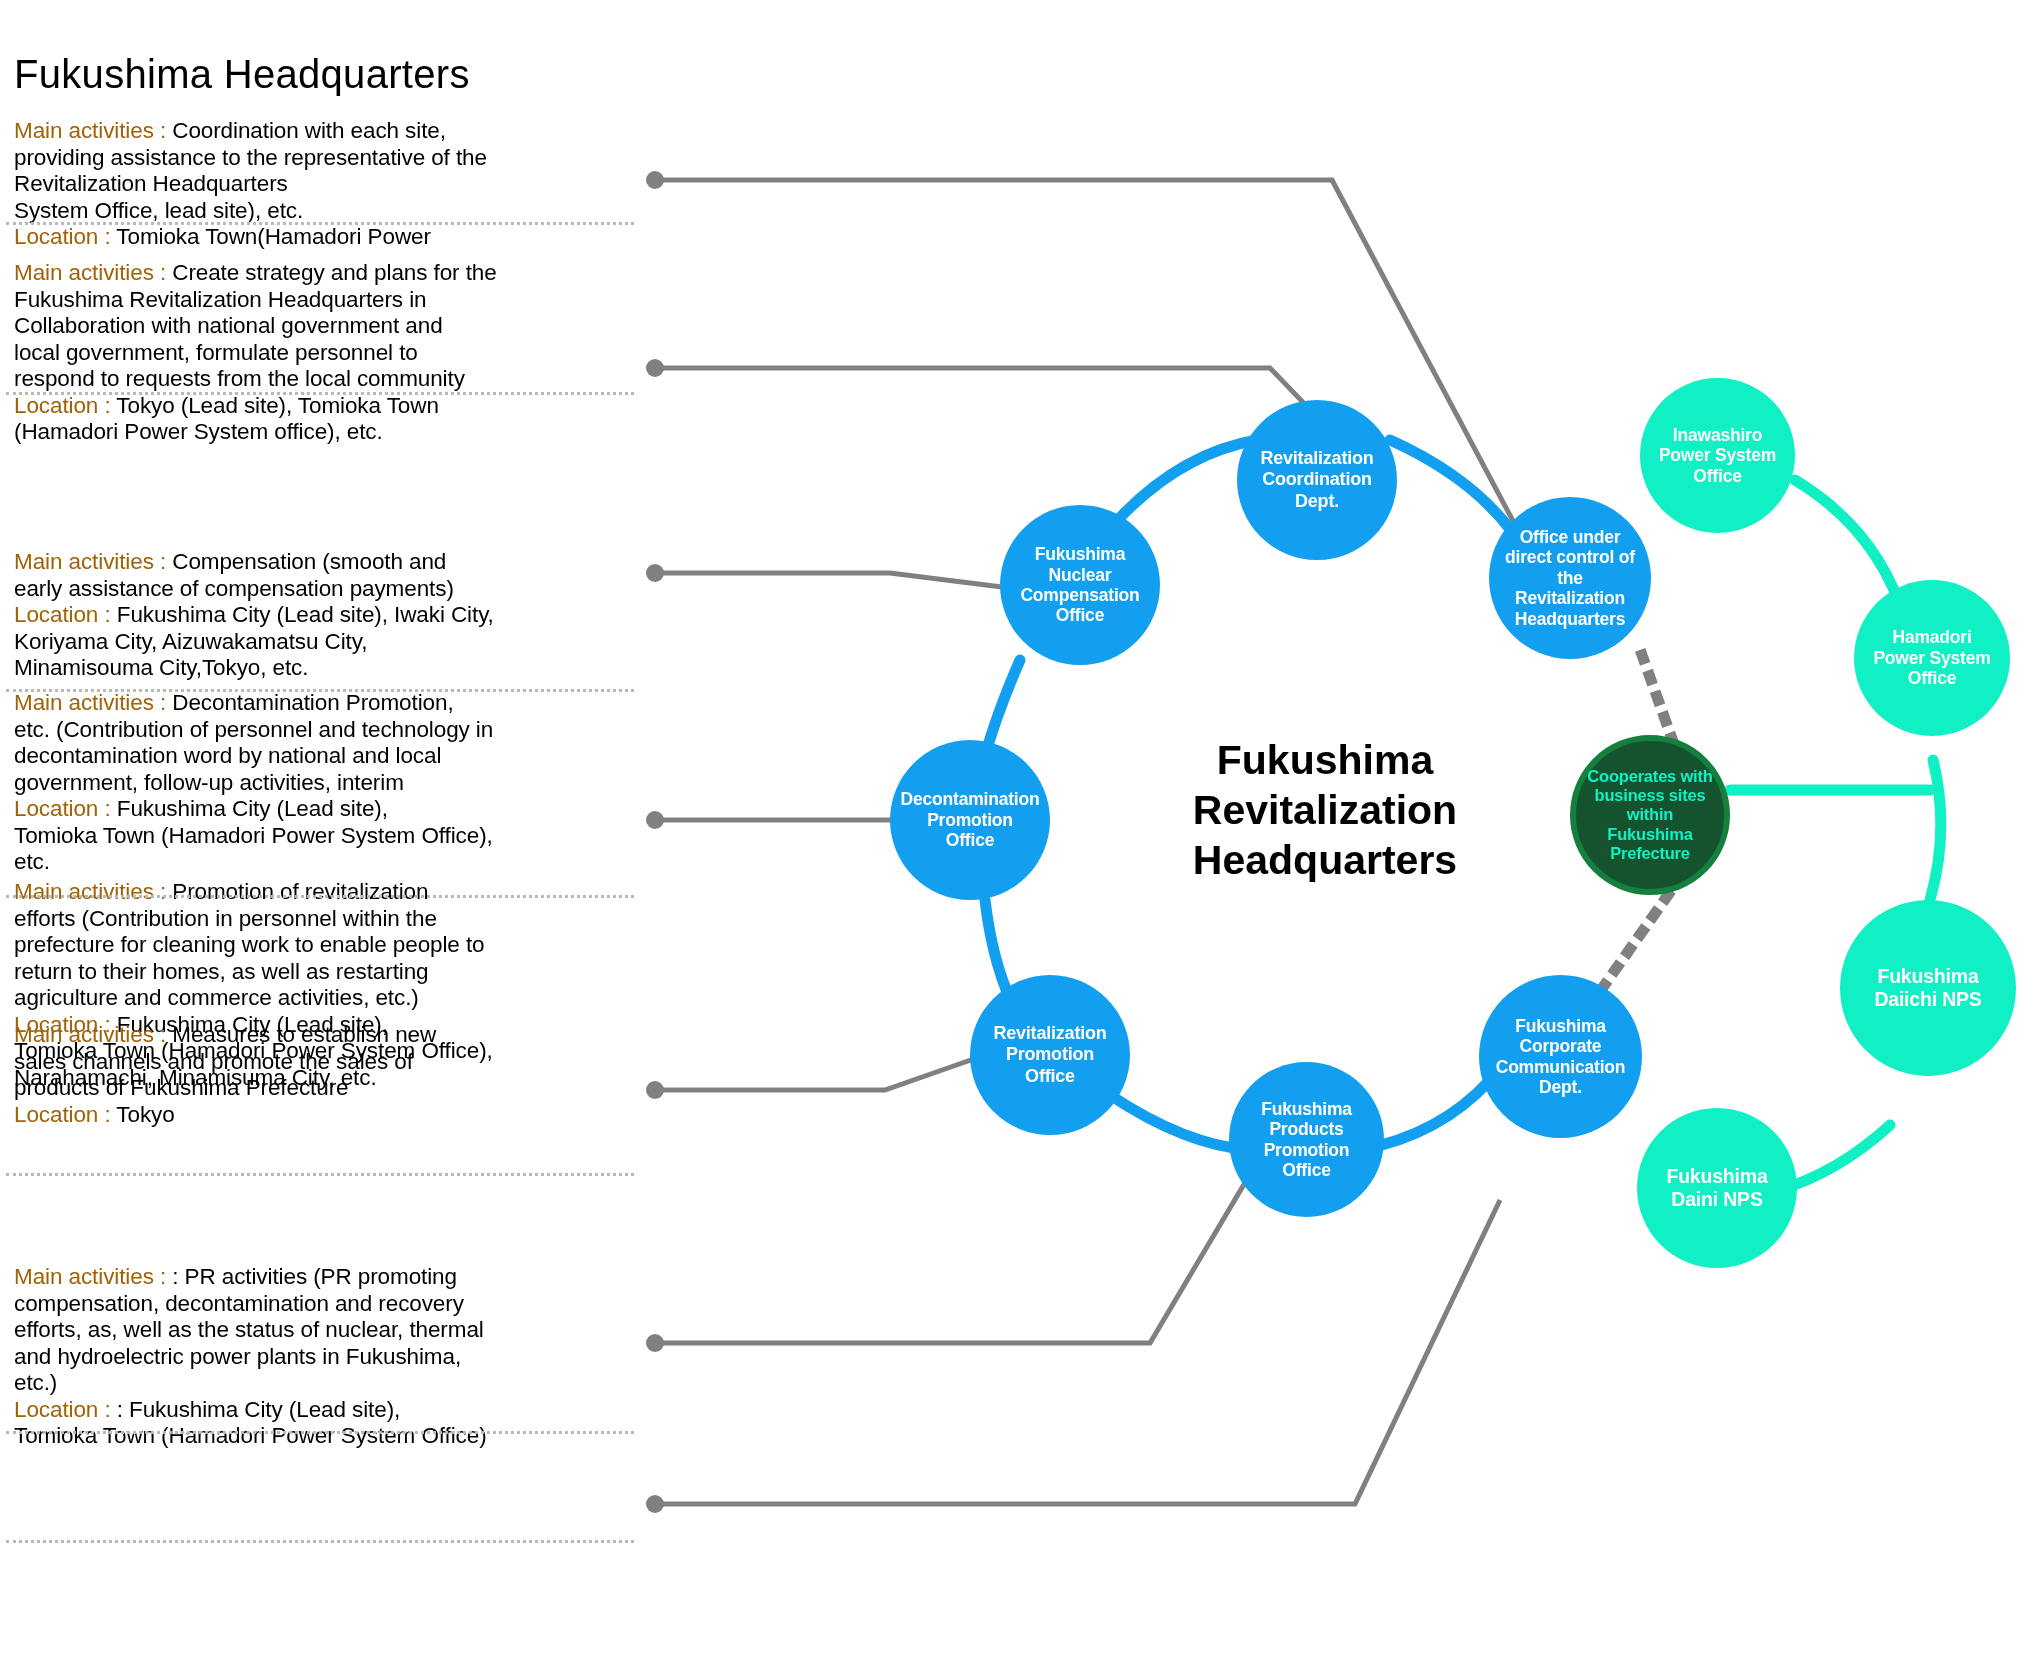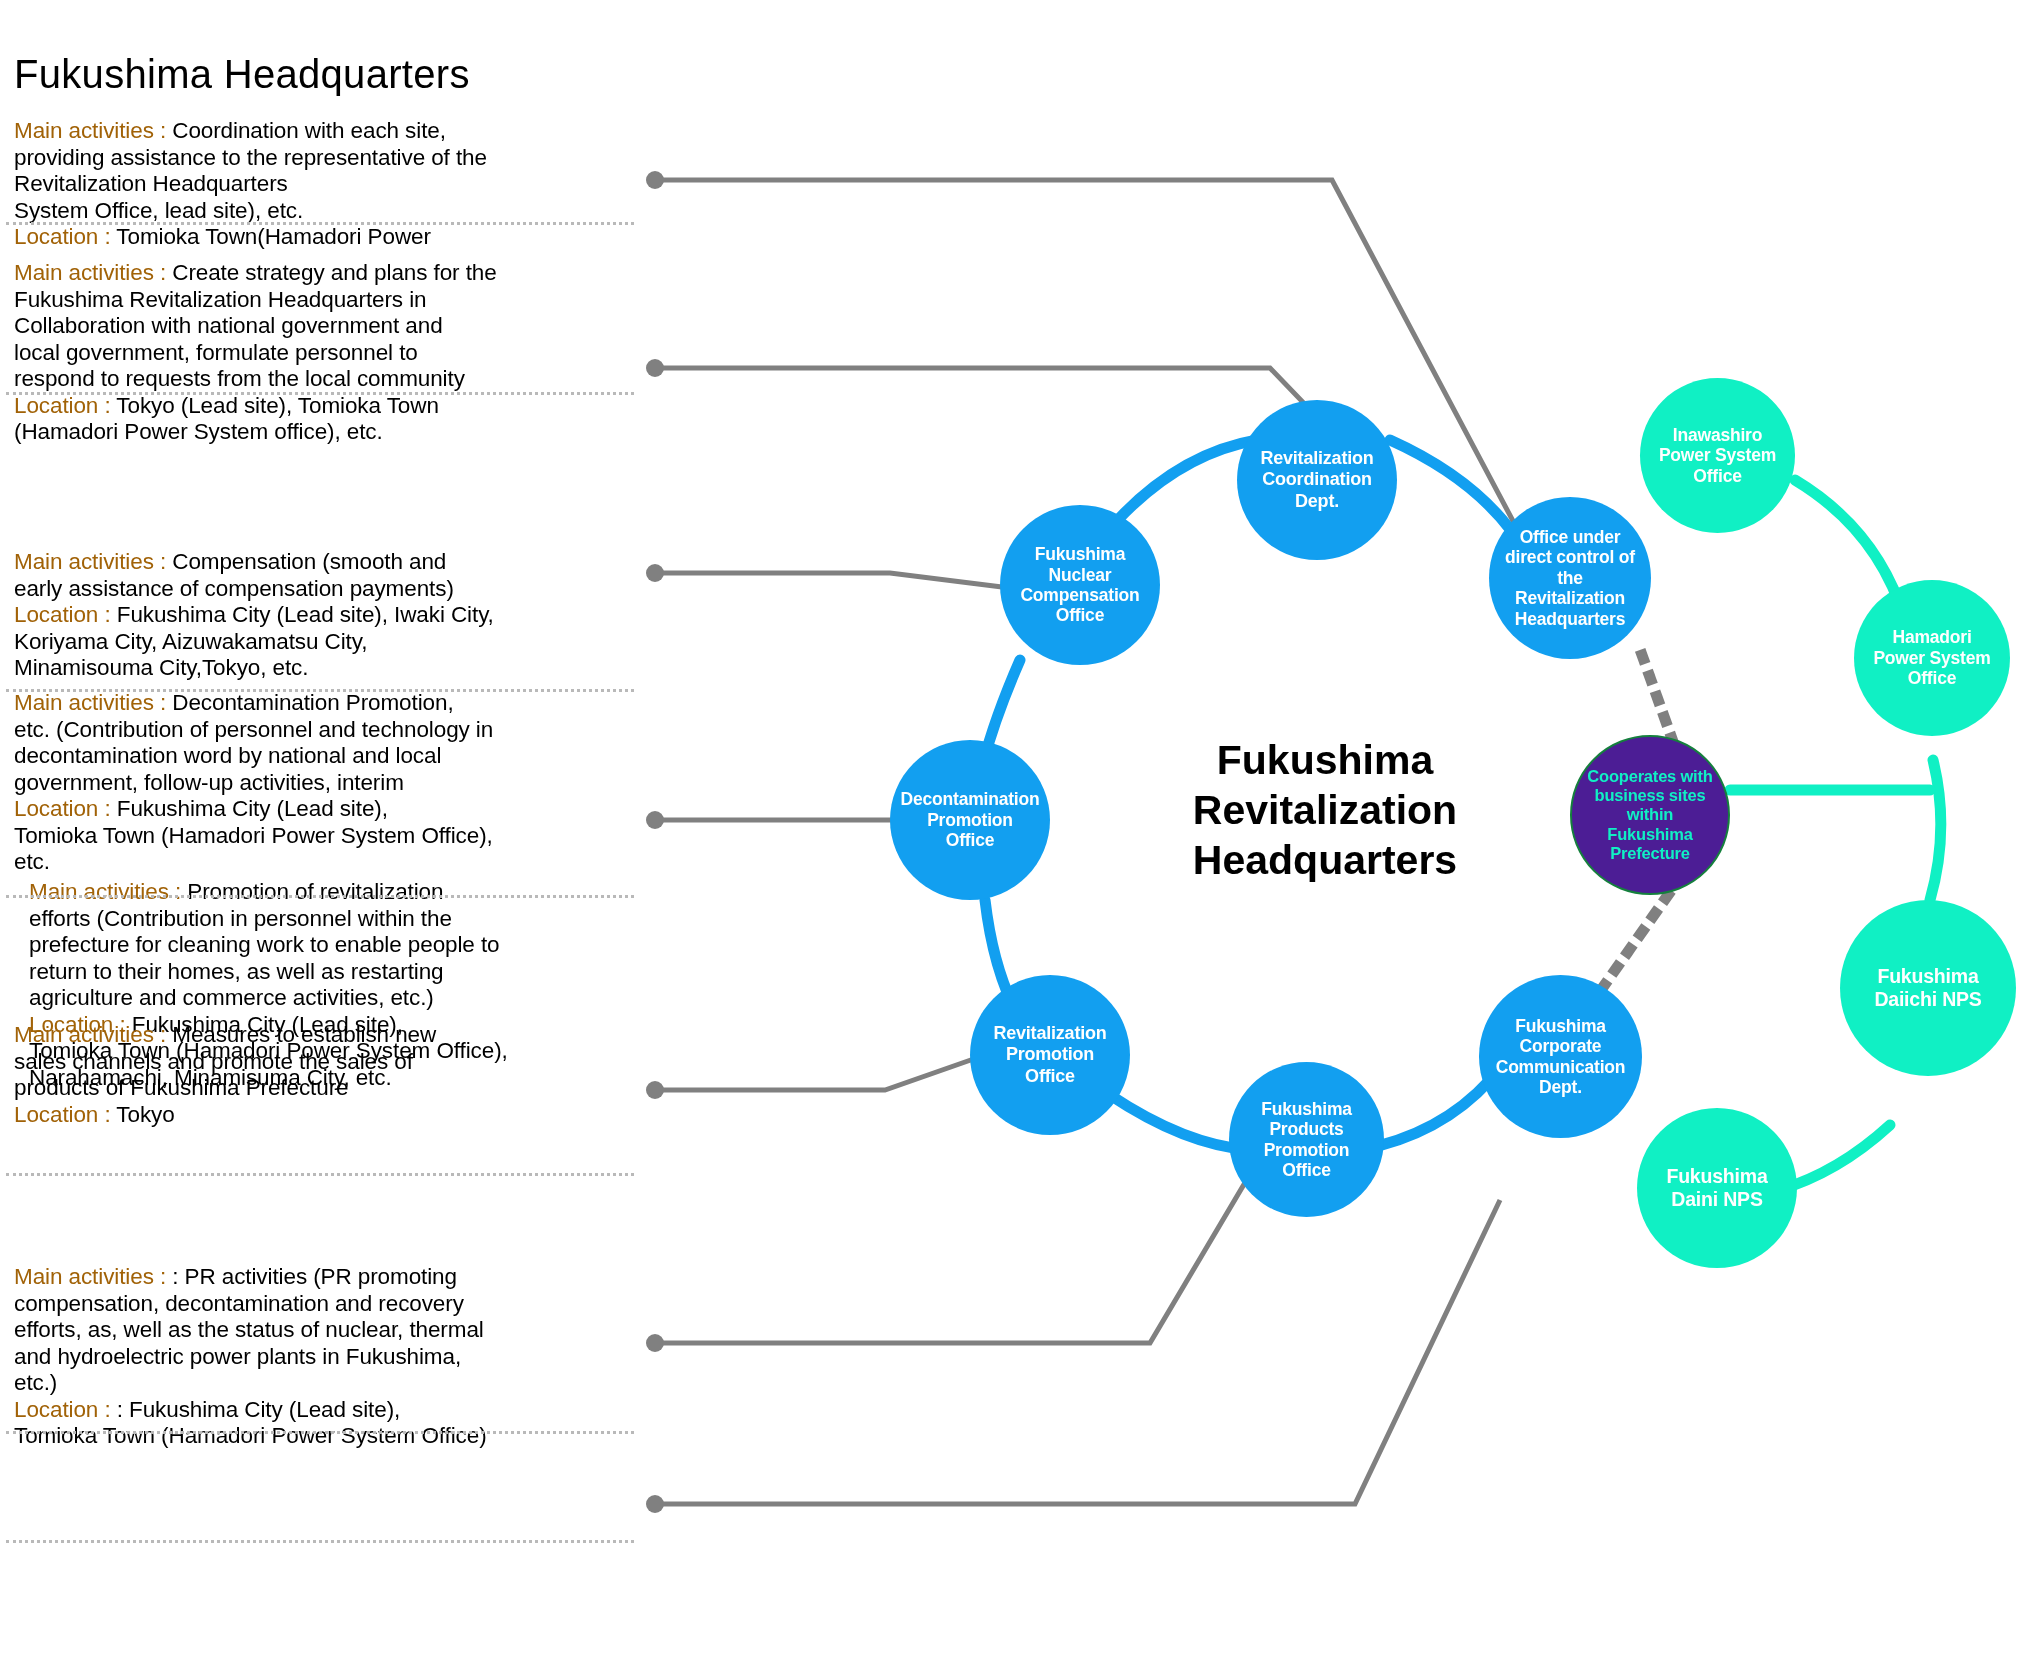--- a/index.html
+++ b/index.html
@@ -31,21 +31,21 @@
   .node{
     position:absolute;border-radius:50%;
     display:flex;align-items:center;justify-content:center;text-align:center;
     color:#ffffff;font-weight:bold;line-height:1.17;
     letter-spacing:-0.2px;
     box-sizing:border-box;
   }
   .node.blue{background:#129ff0;}
   .node.green{background:#10f0c4;}
   .node.ring{
-    background:#4c1d95;border:2px solid #15803d;color:#10f0c4;
+    background:#14532d;border:6px solid #15803d;color:#10f0c4;
   }
   .node span{display:block;padding:0 6px;}
 
   #center-label{
     position:absolute;text-align:center;
     font-size:41px;font-weight:bold;line-height:1.22;color:#000;
   }
 </style>
 </head>
 <body>
@@ -78,21 +78,21 @@
     </div>
     <div class="info-block" style="top: 572px;">
       <div class="info-line"><span class="kw">Main activities : </span>Decontamination Promotion,</div>
       <div class="info-line">etc. (Contribution of personnel and technology in</div>
       <div class="info-line">decontamination word by national and local</div>
       <div class="info-line">government, follow-up activities, interim</div>
       <div class="info-line"><span class="kw">Location : </span>Fukushima City (Lead site),</div>
       <div class="info-line">Tomioka Town (Hamadori Power System Office),</div>
       <div class="info-line">etc.</div>
     </div>
-    <div class="info-block" style="top: 761px; margin-left: 15px;">
+    <div class="info-block" style="top: 761px;">
       <div class="info-line"><span class="kw">Main activities : </span>Promotion of revitalization</div>
       <div class="info-line">efforts (Contribution in personnel within the</div>
       <div class="info-line">prefecture for cleaning work to enable people to</div>
       <div class="info-line">return to their homes, as well as restarting</div>
       <div class="info-line">agriculture and commerce activities, etc.)</div>
       <div class="info-line"><span class="kw">Location : </span>Fukushima City (Lead site),</div>
       <div class="info-line">Tomioka Town (Hamadori Power System Office),</div>
       <div class="info-line">Narahamachi, Minamisuma City, etc.</div>
     </div>
     <div class="info-block" style="top: 904px;">

